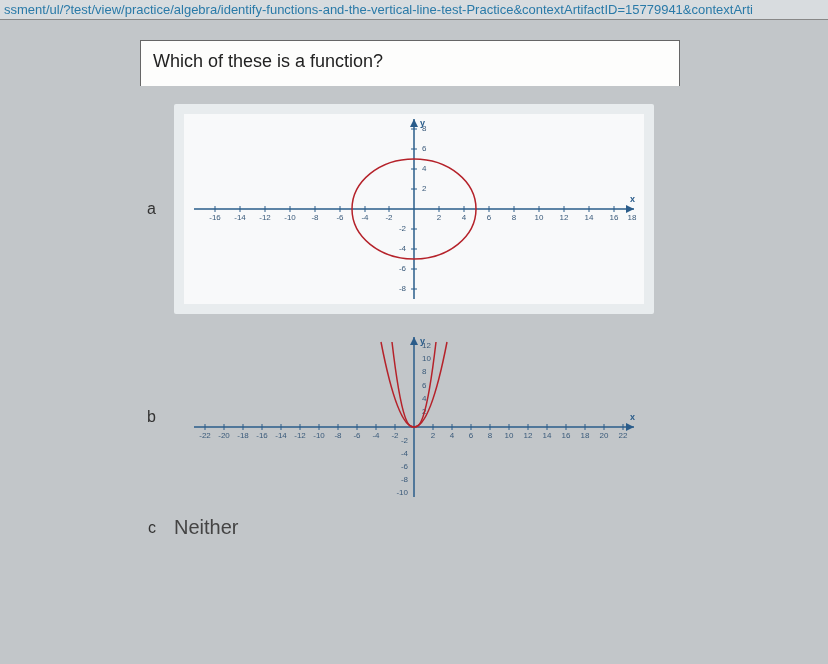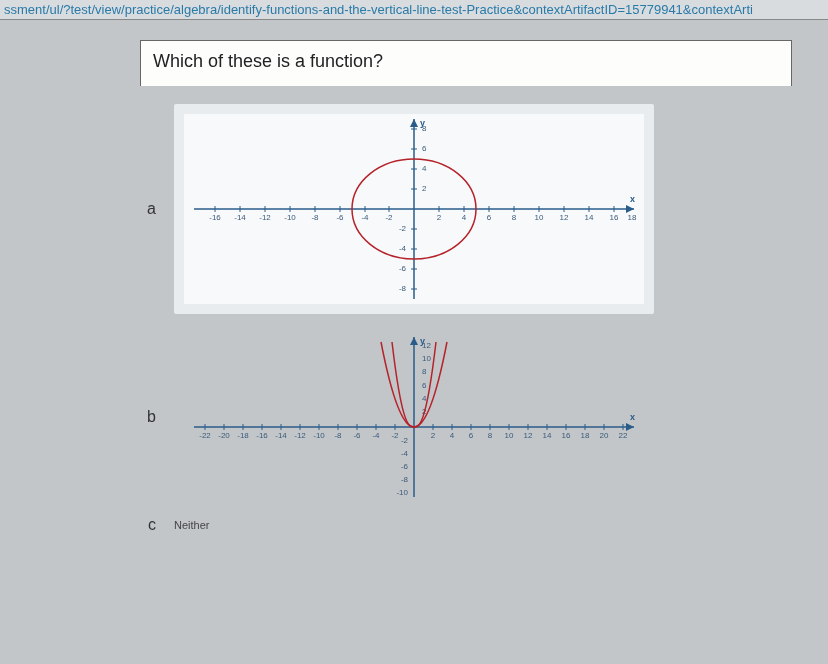--- a/index.html
+++ b/index.html
@@ -19,42 +19,42 @@
       color: #2a7aa8;
       white-space: nowrap;
       overflow: hidden;
     }
     .content {
       padding: 20px 0 0 140px;
     }
     .question-box {
       background: #fdfdfc;
       border: 1px solid #666;
-      width: 652px;
+      width: 540px;
       padding: 10px 4px 14px 12px;
       border-bottom: none;
     }
     .question-text {
       font-size: 18px;
       color: #222;
     }
     .option-row {
       display: flex;
       align-items: center;
       margin-top: 18px;
       gap: 18px;
     }
     .option-label {
       font-size: 16px;
       color: #333;
       width: 16px;
       text-align: right;
     }
     .option-text {
-      font-size: 11px;
+      font-size: 20px;
       color: #444;
     }
     .graph-panel {
       background: #e8ecee;
       padding: 10px;
       border-radius: 2px;
     }
     .graph-inner {
       background: #f8f9fa;
       position: relative;

